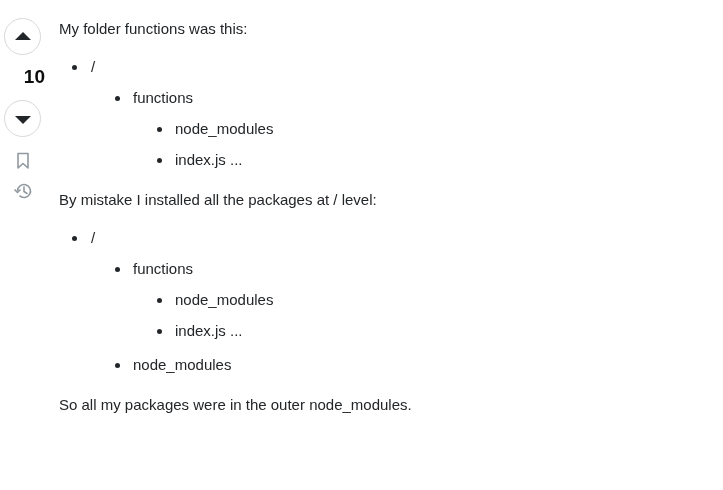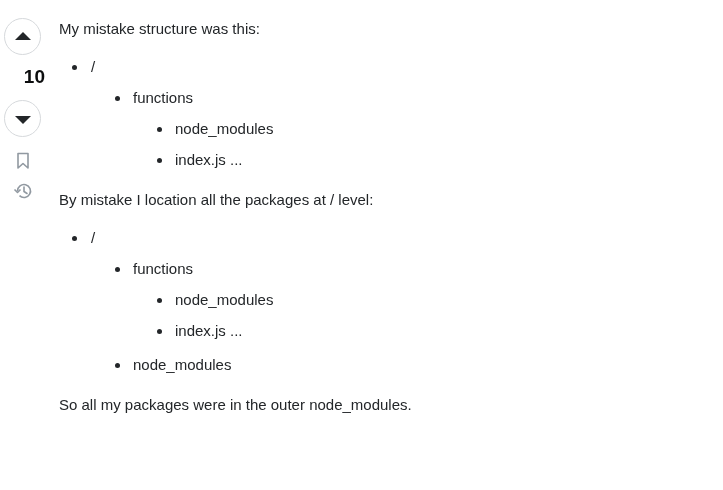--- a/index.html
+++ b/index.html
@@ -139,21 +139,21 @@
     <div class="side-icon history">
       <svg width="20" height="20" viewBox="0 0 20 20">
         <path d="M4.5 10 A6.5 6.5 0 1 1 6.5 14.7" fill="none" stroke="#9199a1" stroke-width="1.6"></path>
         <path d="M1.5 8.5 L4.5 11.5 L7.5 8.5" fill="none" stroke="#9199a1" stroke-width="1.6" stroke-linejoin="round"></path>
         <path d="M11 6 V10.5 L14 12.5" fill="none" stroke="#9199a1" stroke-width="1.6" stroke-linecap="round"></path>
       </svg>
     </div>
   </div>
 
   <div class="postcell">
-    <p>My mistake structure was this:</p>
+    <p>My folder functions was this:</p>
 
     <ul class="l1">
       <li>
         <span class="bullet"></span>
         <span>/</span>
         <ul class="l2">
           <li>
             <span class="bullet"></span>
             <span>functions</span>
             <ul class="l3">
@@ -164,21 +164,21 @@
               <li>
                 <span class="bullet"></span>
                 <span>index.js ...</span>
               </li>
             </ul>
           </li>
         </ul>
       </li>
     </ul>
 
-    <p>By mistake I location all the packages at / level:</p>
+    <p>By mistake I installed all the packages at / level:</p>
 
     <ul class="l1">
       <li>
         <span class="bullet"></span>
         <span>/</span>
         <ul class="l2">
           <li>
             <span class="bullet"></span>
             <span>functions</span>
             <ul class="l3">

